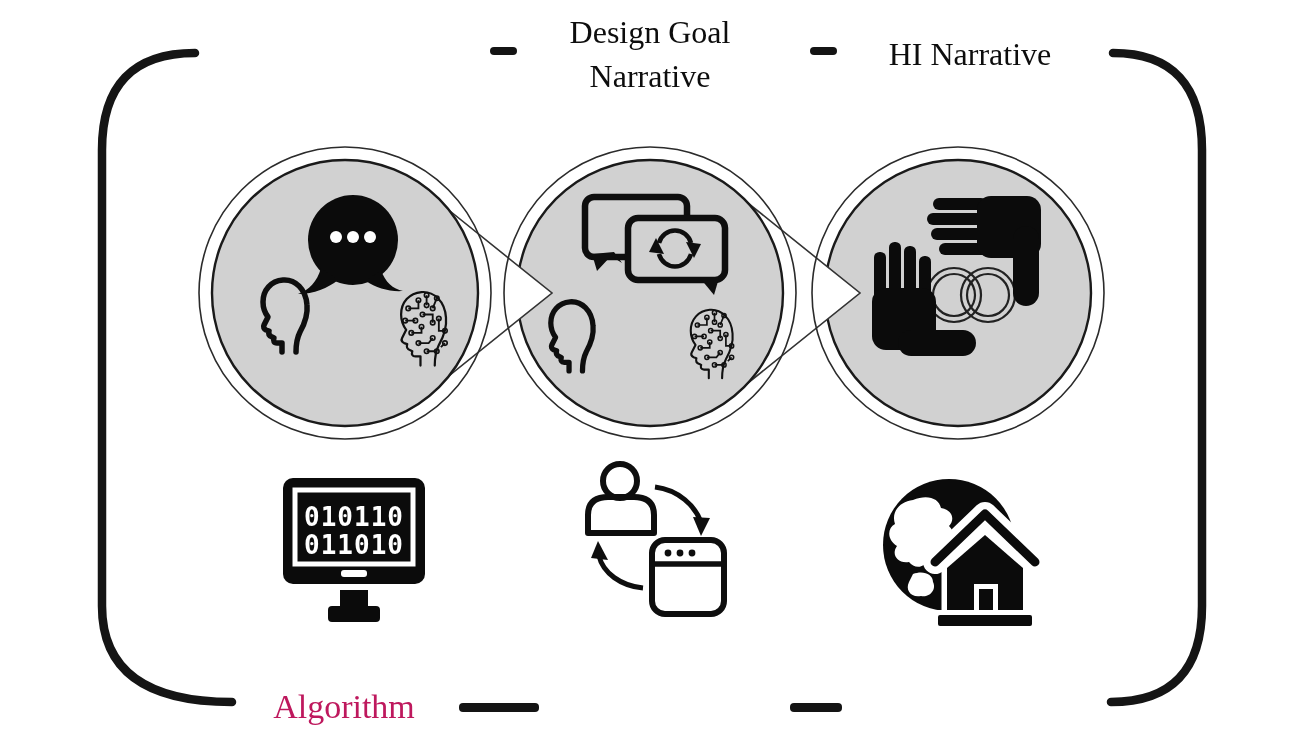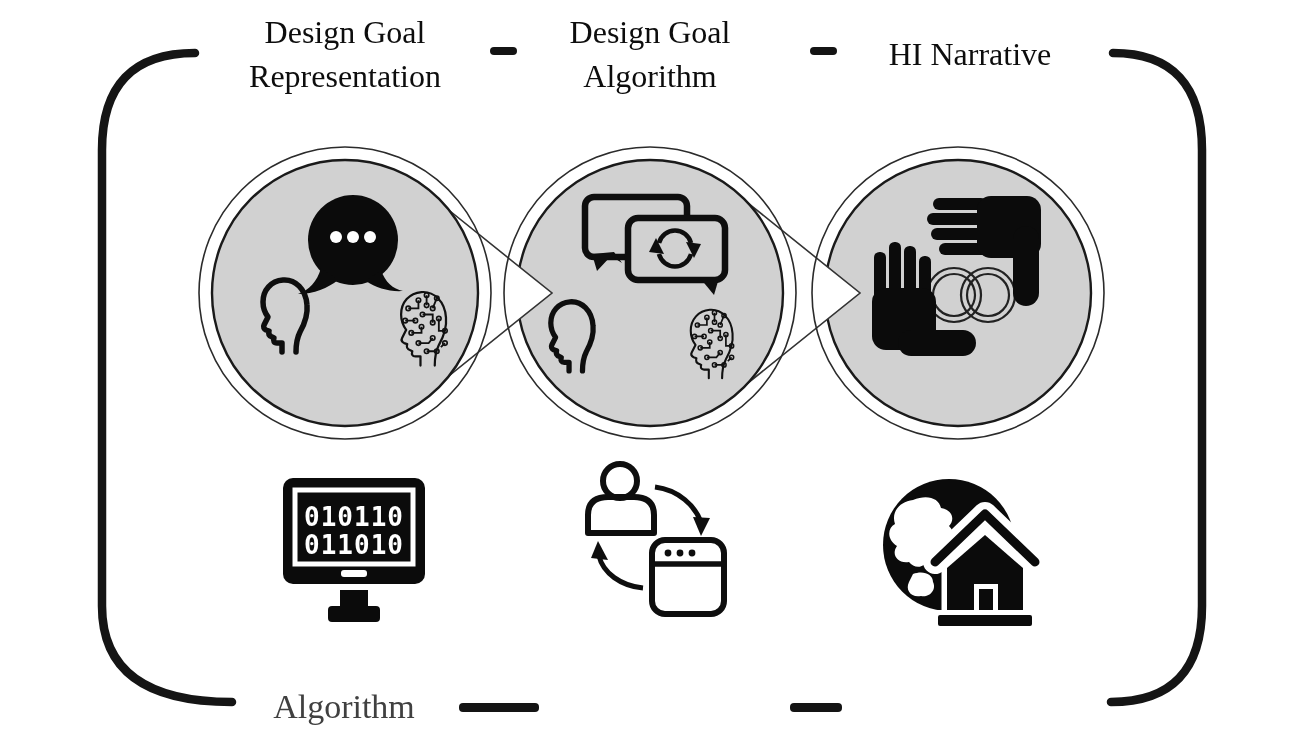--- a/index.html
+++ b/index.html
@@ -9,21 +9,21 @@
   }
   .art{position:absolute;left:0;top:0;}
   .top-label{
     position:absolute;top:8px;height:92px;
     display:flex;align-items:center;justify-content:center;
     text-align:center;font-size:32px;line-height:44px;color:#0d0d0d;
   }
   .bottom-label{
     position:absolute;top:684px;height:46px;
     display:flex;align-items:center;justify-content:center;
-    text-align:center;font-size:34px;line-height:46px;color:#404040;
+    text-align:center;font-size:34px;line-height:46px;color:#be185d;
   }
   .dash{position:absolute;background:#141414;border-radius:4px;}
   .dash.small{width:27px;height:8px;top:47px;}
   .dash.big{height:9px;top:703px;}
 </style>
 </head>
 <body>
 
 <div class="canvas">
 
@@ -158,22 +158,21 @@
       <polygon points="64,90 102,57 140,90 140,136 64,136" fill="#0b0b0b" stroke="#ffffff" stroke-width="11"></polygon>
       <polyline points="52,84 102,36 152,84" fill="none" stroke="#0b0b0b" stroke-width="9" stroke-linecap="round" stroke-linejoin="round"></polyline>
       <polygon points="64,90 102,57 140,90 140,136 64,136" fill="#0b0b0b"></polygon>
       <rect x="91" y="106" width="24" height="30" fill="#ffffff"></rect>
       <rect x="96" y="111" width="14" height="25" fill="#0b0b0b"></rect>
       <rect x="50" y="132" width="104" height="20" rx="4" fill="#ffffff"></rect>
       <rect x="55" y="137" width="94" height="11" rx="2" fill="#0b0b0b"></rect>
     </g>
   </svg>
 
-  <div class="top-label" style="left:200px;width:290px;">Design Goal Representation</div>
-  <div class="top-label" style="left:535px;width:230px;">Design Goal Algorithm</div>
+  <div class="top-label" style="left:535px;width:230px;">Design Goal Narrative</div>
   <div class="top-label" style="left:860px;width:220px;">HI Narrative</div>
 
   <div class="dash small" style="left:490px;"></div>
   <div class="dash small" style="left:810px;"></div>
 
   <div class="bottom-label" style="left:244px;width:200px;">Algorithm</div>
 
   <div class="dash big" style="left:459px;width:80px;"></div>
   <div class="dash big" style="left:790px;width:52px;"></div>
 

